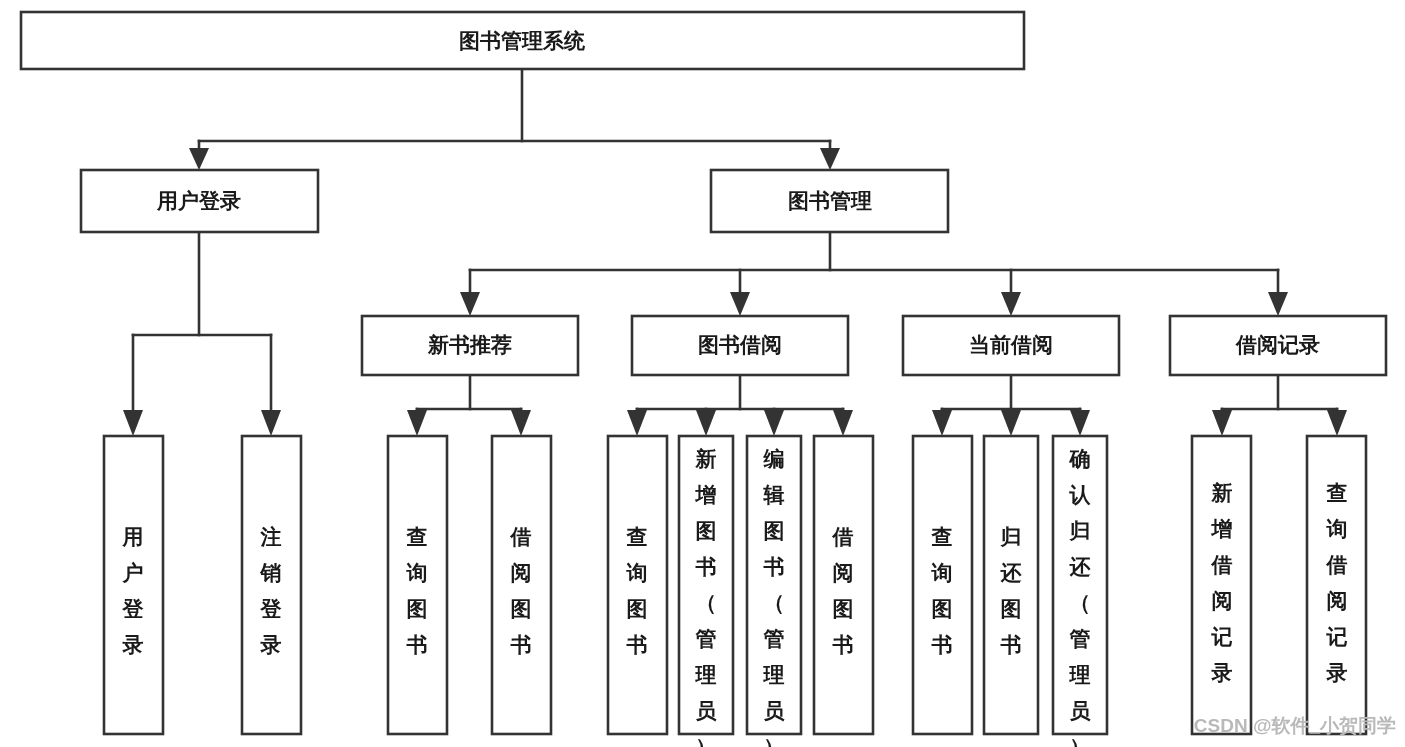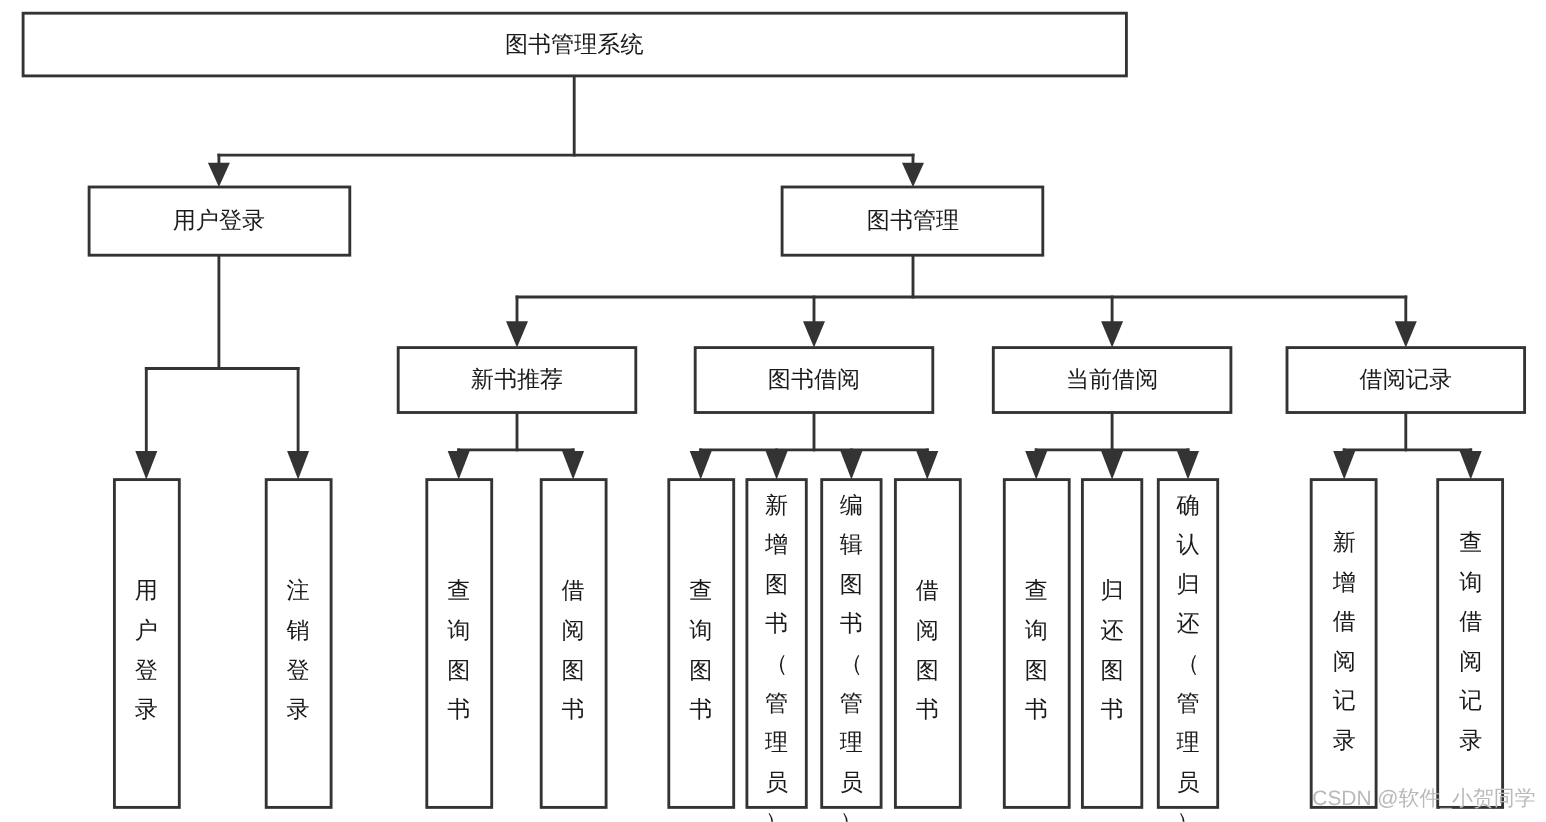--- a/index.html
+++ b/index.html
@@ -11,20 +11,21 @@
     width: 1405px;
     height: 747px;
     font-family: "Liberation Sans", "DejaVu Sans", sans-serif;
     overflow: hidden;
     position: relative;
   }
   #diagram-root {
     position: relative;
     width: 1405px;
     height: 747px;
+    font-weight: bold;
   }
   svg.diagram-svg {
     position: absolute;
     left: 0;
     top: 0;
     width: 1405px;
     height: 747px;
   }
   .node-box {
     fill: #ffffff;

